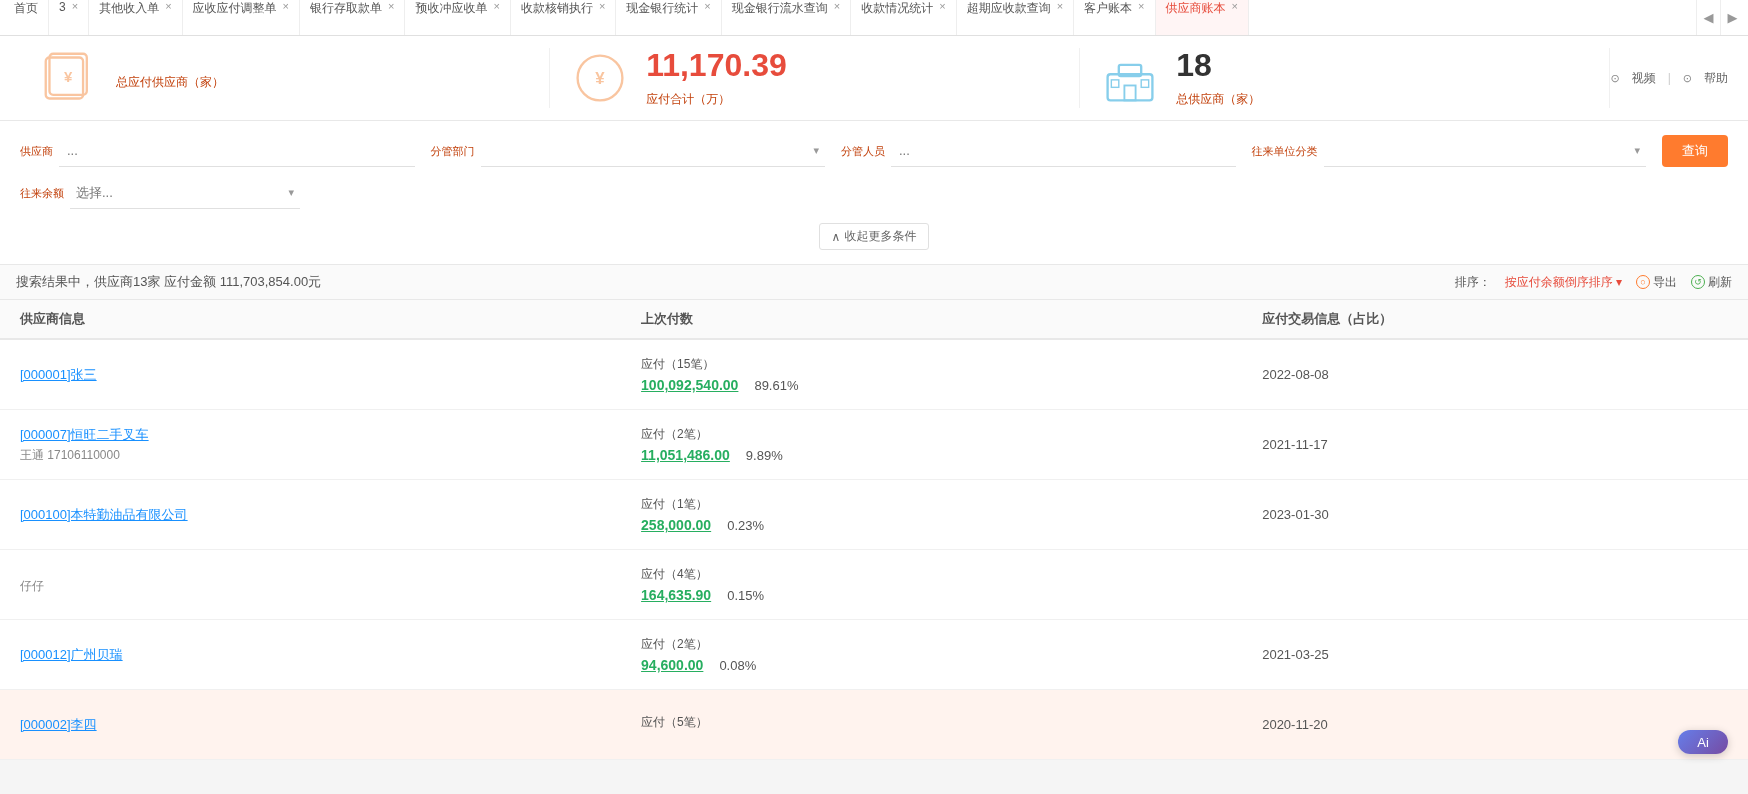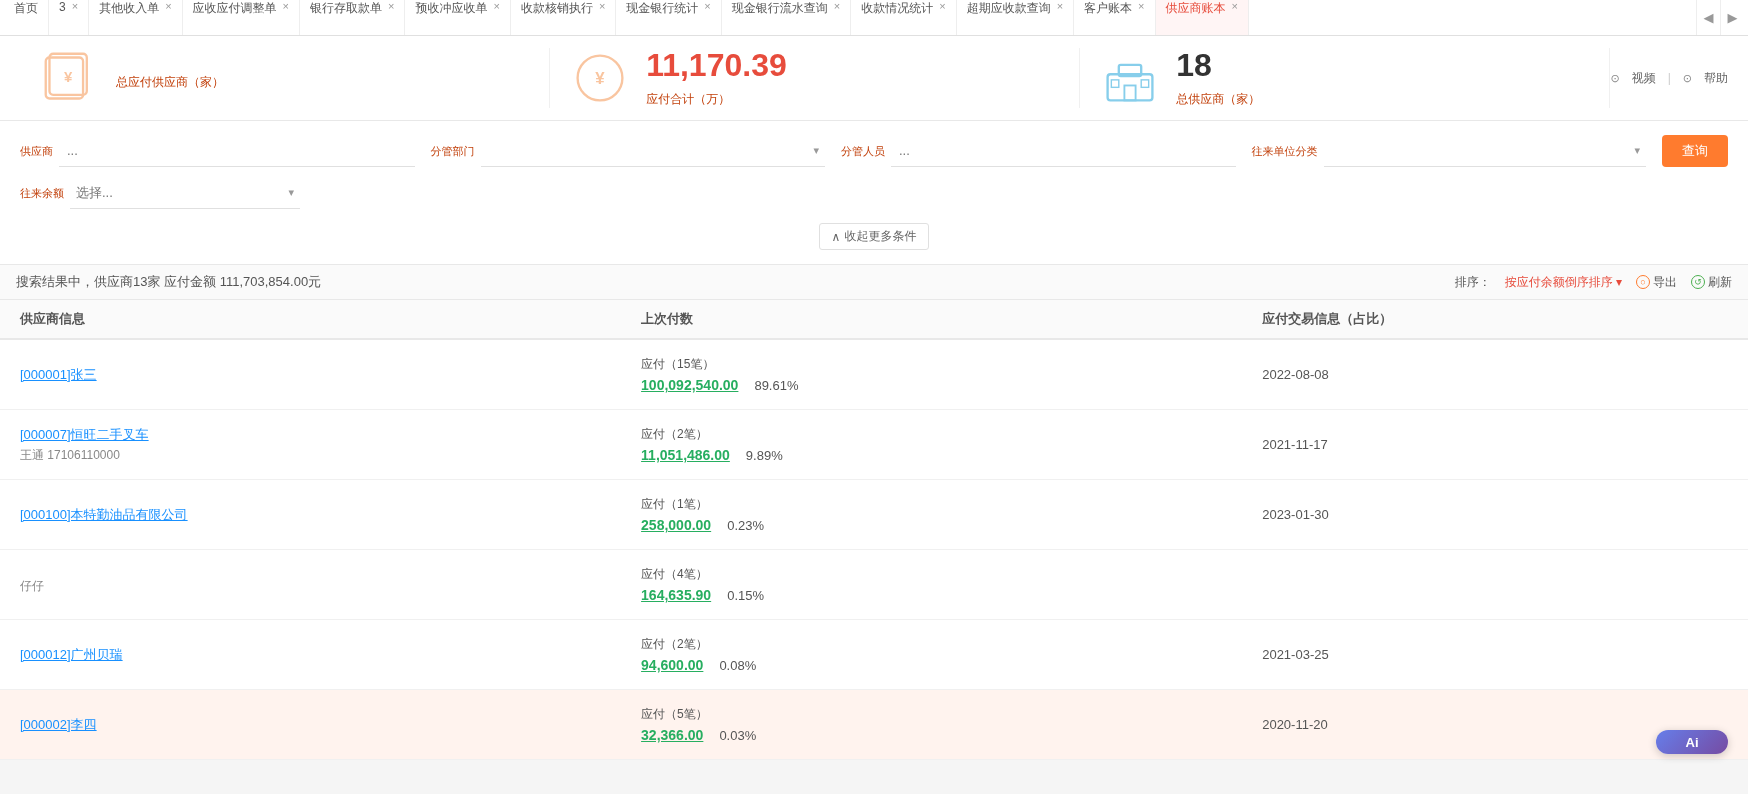--- a/index.html
+++ b/index.html
@@ -506,25 +506,21 @@
       </div>
       <div class="last-pay">2021-03-25</div>
     </div>
 
     <div class="table-row highlighted">
       <div>
         <div class="supplier-link">[000002]李四</div>
       </div>
       <div>
         <div class="payable-label">应付（5笔）</div>
-        <div class="payable-row">
-          <span class="payable-amount">32,366.00</span>
-          <span class="payable-pct">0.03%</span>
-        </div>
       </div>
       <div class="last-pay">2020-11-20</div>
     </div>
   </div>
 </div>
 
-<div style="position: fixed; bottom: 40px; right: 20px; background: linear-gradient(135deg, #667eea 0%, #764ba2 100%); color: white; width: 72px; height: 24px; border-radius: 12px; display: flex; align-items: center; justify-content: center; font-size: 13px; font-weight: bold; cursor: pointer; box-shadow: 0 2px 8px rgba(0,0,0,0.2);">
+<div style="position: fixed; bottom: 40px; right: 20px; background: linear-gradient(135deg, #667eea 0%, #764ba2 100%); color: white; width: 50px; height: 24px; border-radius: 12px; display: flex; align-items: center; justify-content: center; font-size: 13px; font-weight: normal; cursor: pointer; box-shadow: 0 2px 8px rgba(0,0,0,0.2);">
   <span>Ai</span>
 </div>
 
 </body></html>

